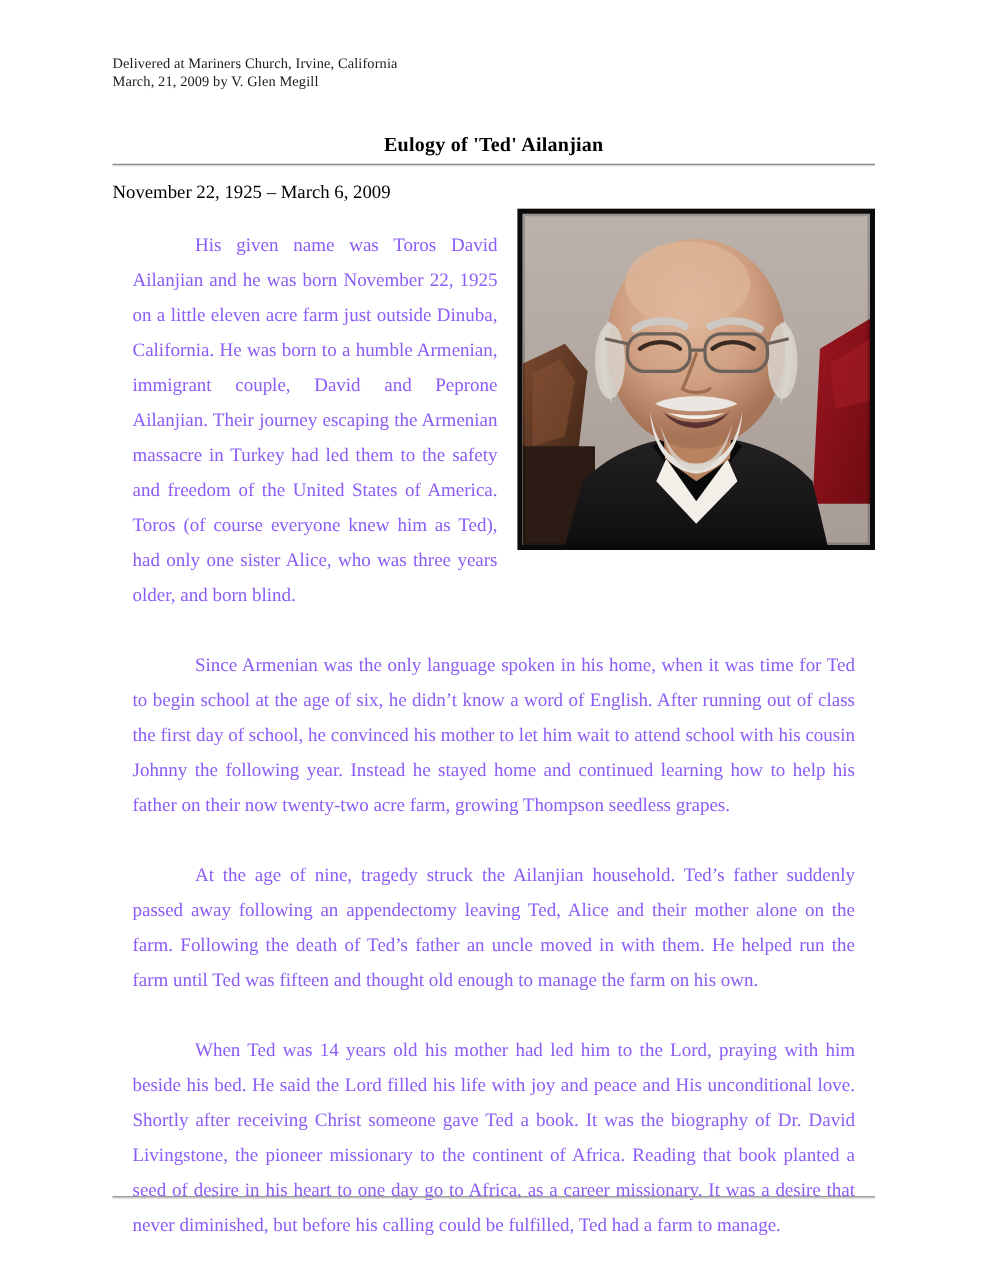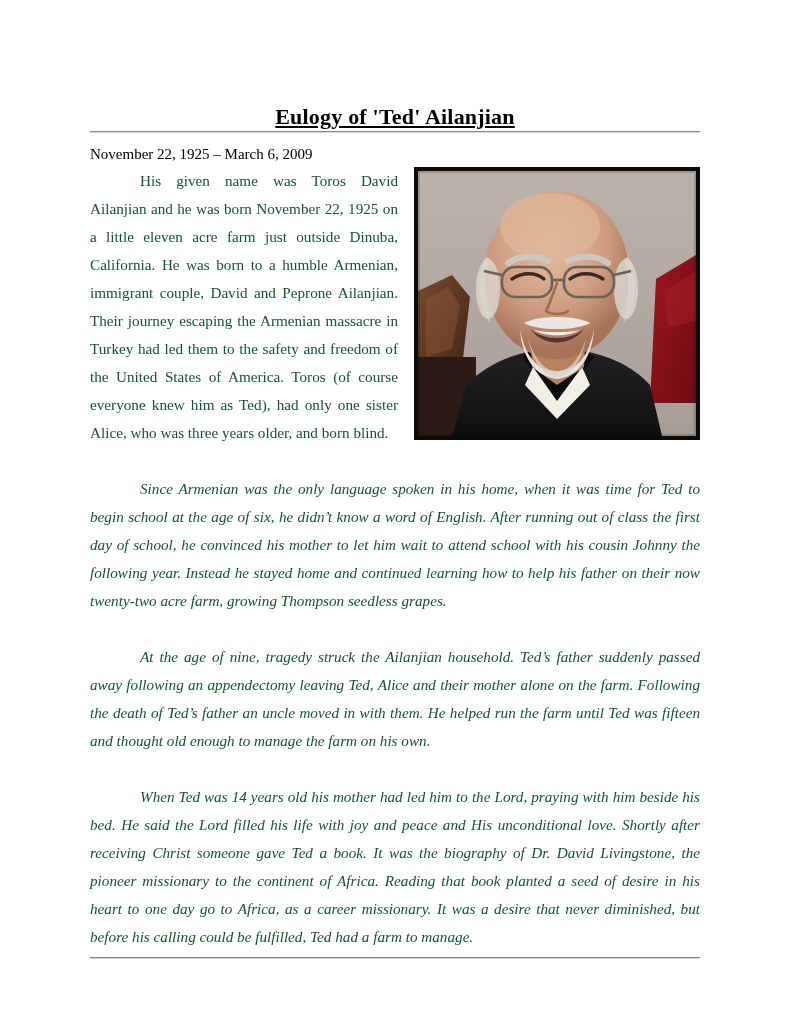--- a/index.html
+++ b/index.html
@@ -37,26 +37,25 @@
   .doc-header div { white-space: nowrap; }
 
   
   .title-block {
     position: absolute;
     left: 90px;
     top: 104px;
     width: 610px;
   }
   .doc-title {
-    font-size: 22px;
+    font-size: 16px;
     font-weight: bold;
     text-align: center;
     line-height: 25px;
     letter-spacing: 0.2px;
-    text-decoration: underline;
   }
   .title-rule {
     margin-top: 2px;
     border: 0;
     border-top: 1px solid #8a8a8a;
     border-bottom: 1px solid #d8d8d8;
     height: 0;
     width: 100%;
   }
   .doc-dates {
@@ -67,28 +66,28 @@
   }
 
   
   .body-area {
     position: absolute;
     left: 90px;
     top: 167px;
     width: 610px;
   }
   p.para {
-    margin: 0;
+    margin: 16px;
     font-size: 15.2px;
     line-height: 28px;
     text-align: justify;
     text-indent: 50px;
-    color: #14532d;
-  }
-  p.para + p.para { margin-top: 28px; font-style: italic; }
+    color: #8b5cf6;
+  }
+  p.para + p.para { margin-top: 28px; }
   p.p1 { margin-bottom: 0; }
   p.p2 { margin-top: 30px; }
 
   
   .photo-figure {
     float: right;
     width: 286px;
     height: 273px;
     margin: 4px 0 12px 16px;
     border: 4px solid #0b0b0b;
@@ -109,20 +108,24 @@
     border: 0;
     border-top: 1px solid #7e7e7e;
     border-bottom: 1px solid #d5d5d5;
   }
 </style>
 </head>
 <body>
 
 <div class="page">
 
+  <div class="doc-header">
+    <div>Delivered at Mariners Church, Irvine, California</div>
+    <div>March, 21, 2009 by V. Glen Megill</div>
+  </div>
 
   <div class="title-block">
     <div class="doc-title">Eulogy of 'Ted' Ailanjian</div>
     <hr class="title-rule">
     <div class="doc-dates">November 22, 1925 – March 6, 2009</div>
   </div>
 
   <div class="body-area">
 
     <figure class="photo-figure" style="margin:0 0 12px 16px;">

